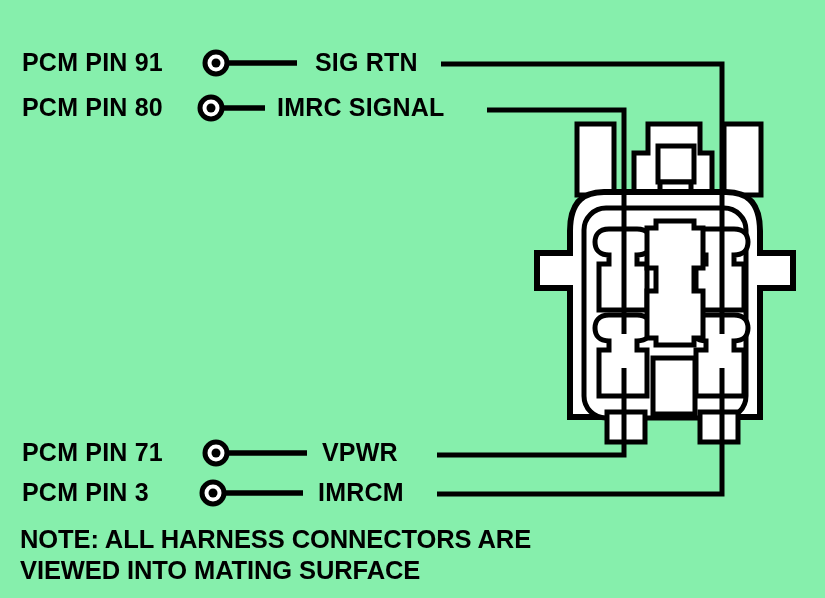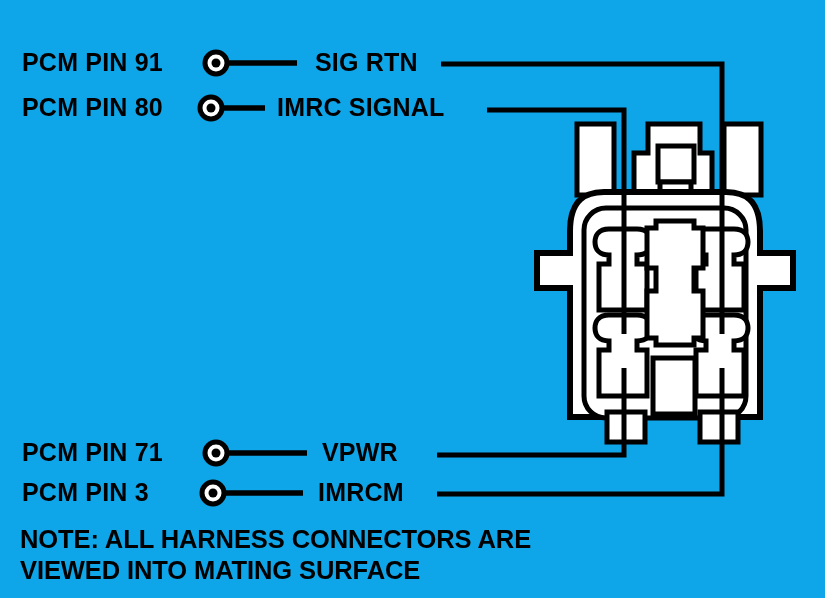--- a/index.html
+++ b/index.html
@@ -11,21 +11,21 @@
   body {
     width: 825px;
     height: 598px;
     overflow: hidden;
     font-family: "Liberation Sans", sans-serif;
   }
   #diagram-root {
     position: relative;
     width: 825px;
     height: 598px;
-    background: #0ea5e9;
+    background: #86efac;
   }
   svg#wiring-svg {
     position: absolute;
     top: 0;
     left: 0;
     width: 825px;
     height: 598px;
     display: block;
   }
   .diagram-label {

